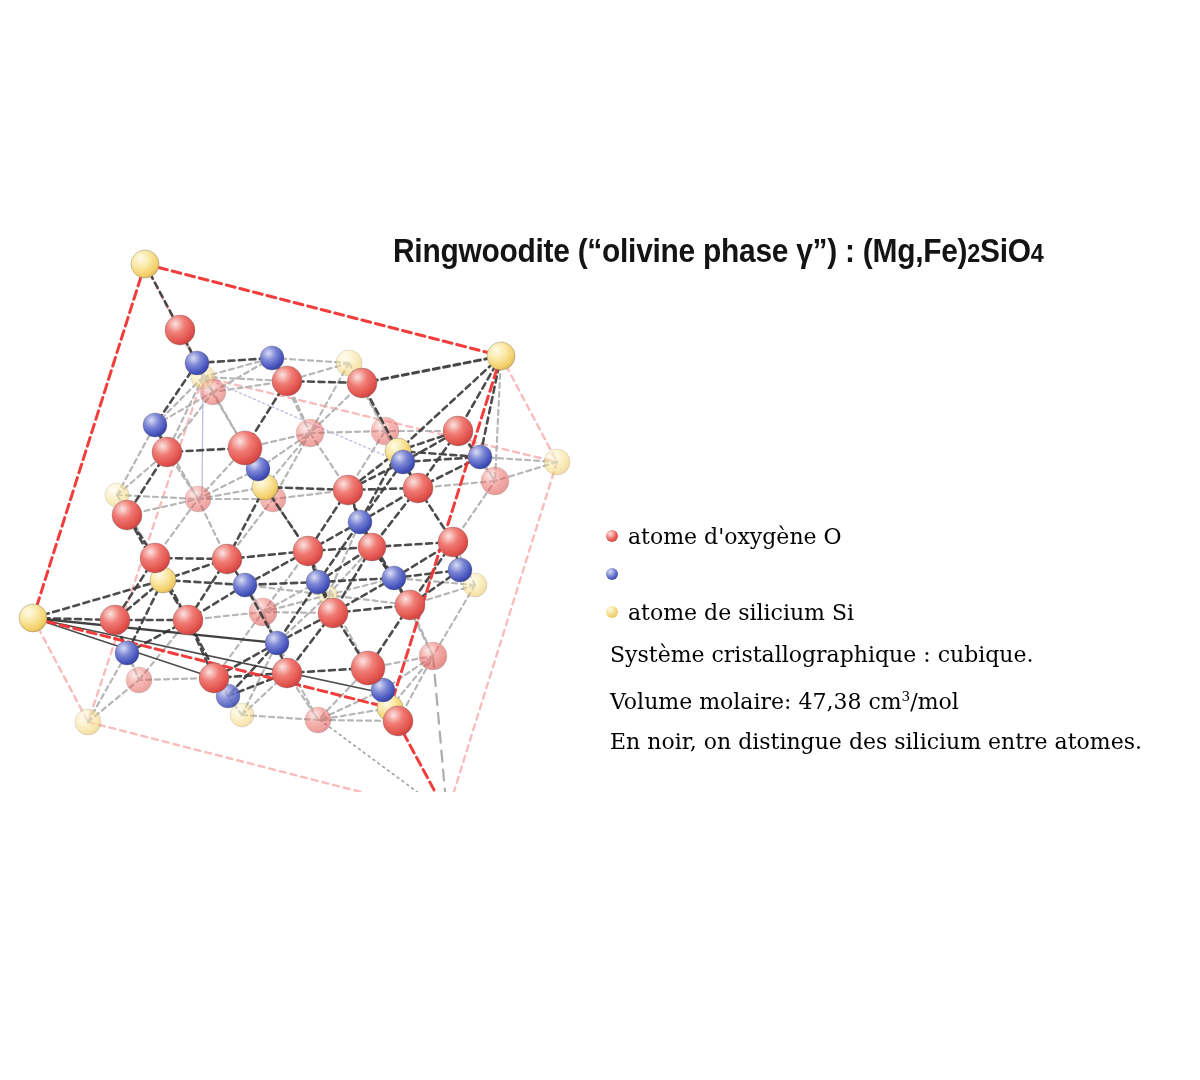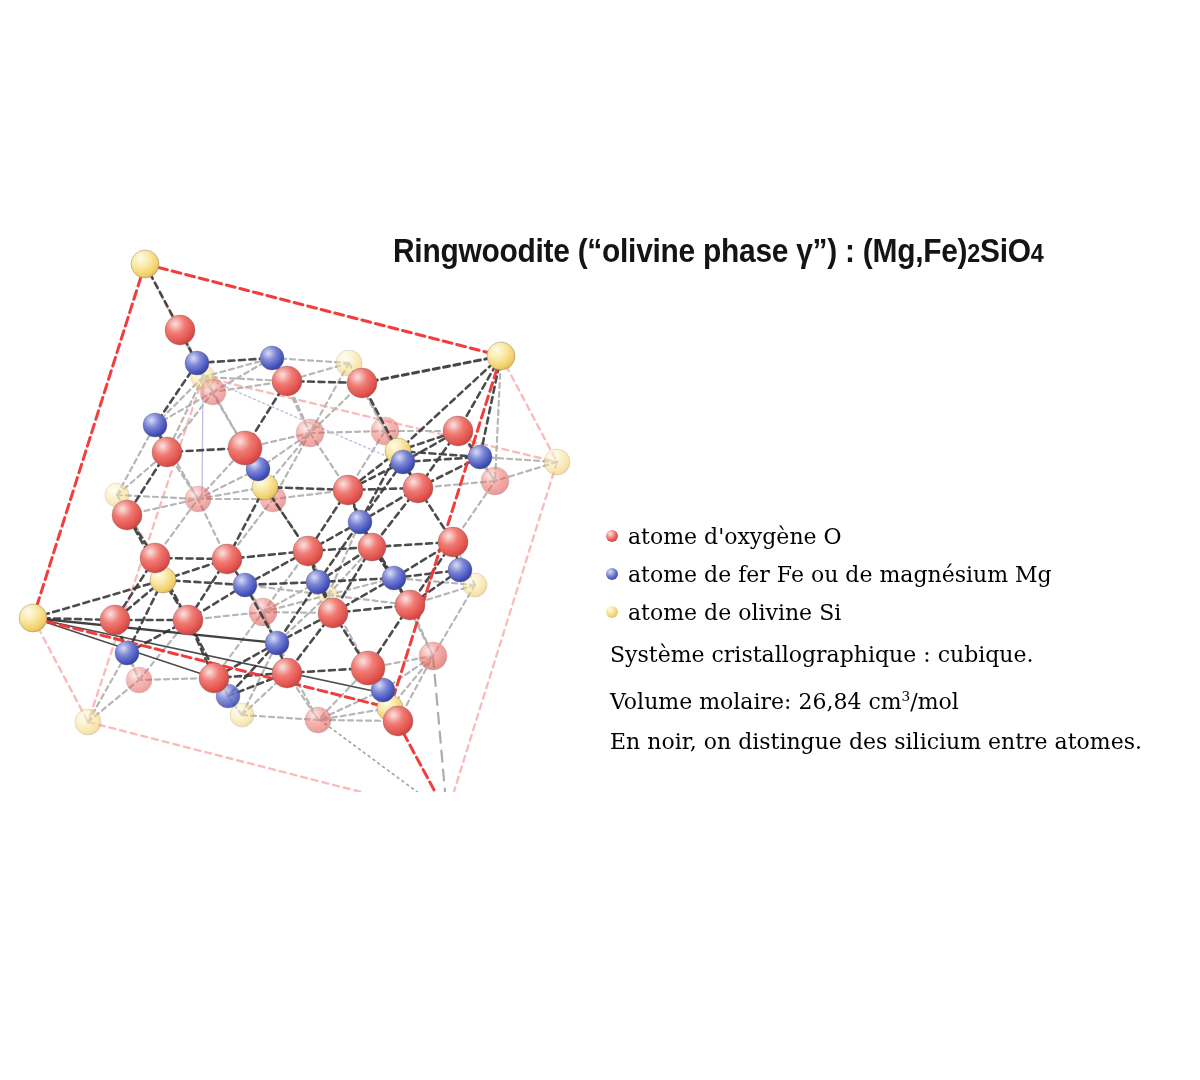--- a/index.html
+++ b/index.html
@@ -344,27 +344,26 @@
 
   <h1 class="title"><span>Ringwoodite (“olivine phase γ”) : (Mg,Fe)</span><span class="tsub">2</span><span>SiO</span><span class="tsub">4</span></h1>
 
   <div class="legend">
     <div class="legend-row">
       <span class="bullet b-o"></span>
       <span>atome d'oxygène O</span>
     </div>
     <div class="legend-row">
       <span class="bullet b-m"></span>
-      <span>atome de fer Fe ou de magnésium Mg</span>
     </div>
     <div class="legend-row">
       <span class="bullet b-si"></span>
-      <span>atome de olivine Si</span>
+      <span>atome de silicium Si</span>
     </div>
   </div>
 
   <div class="info">
     <p>Système cristallographique : cubique.</p>
-    <p><span>Volume molaire: 26,84 cm</span><sup>3</sup><span>/mol</span></p>
+    <p><span>Volume molaire: 47,38 cm</span><sup>3</sup><span>/mol</span></p>
     <p>En noir, on distingue des silicium entre atomes.</p>
   </div>
 
 </div>
 
 </body></html>

